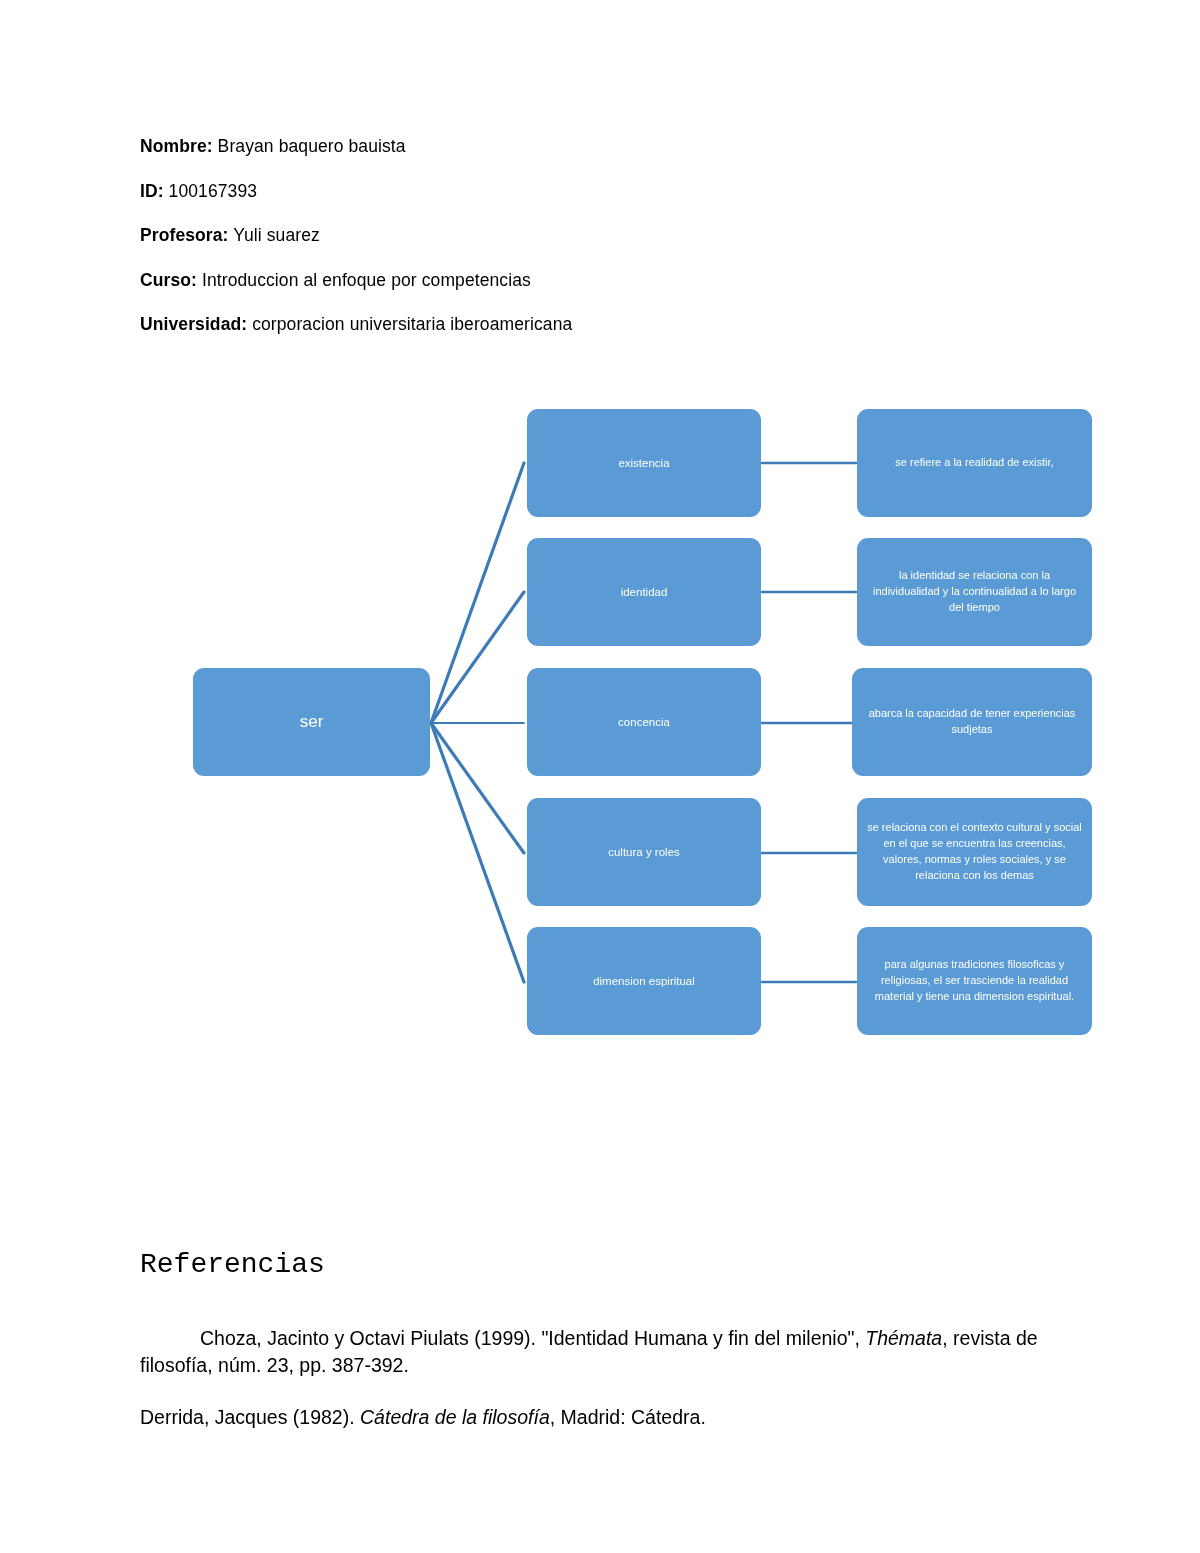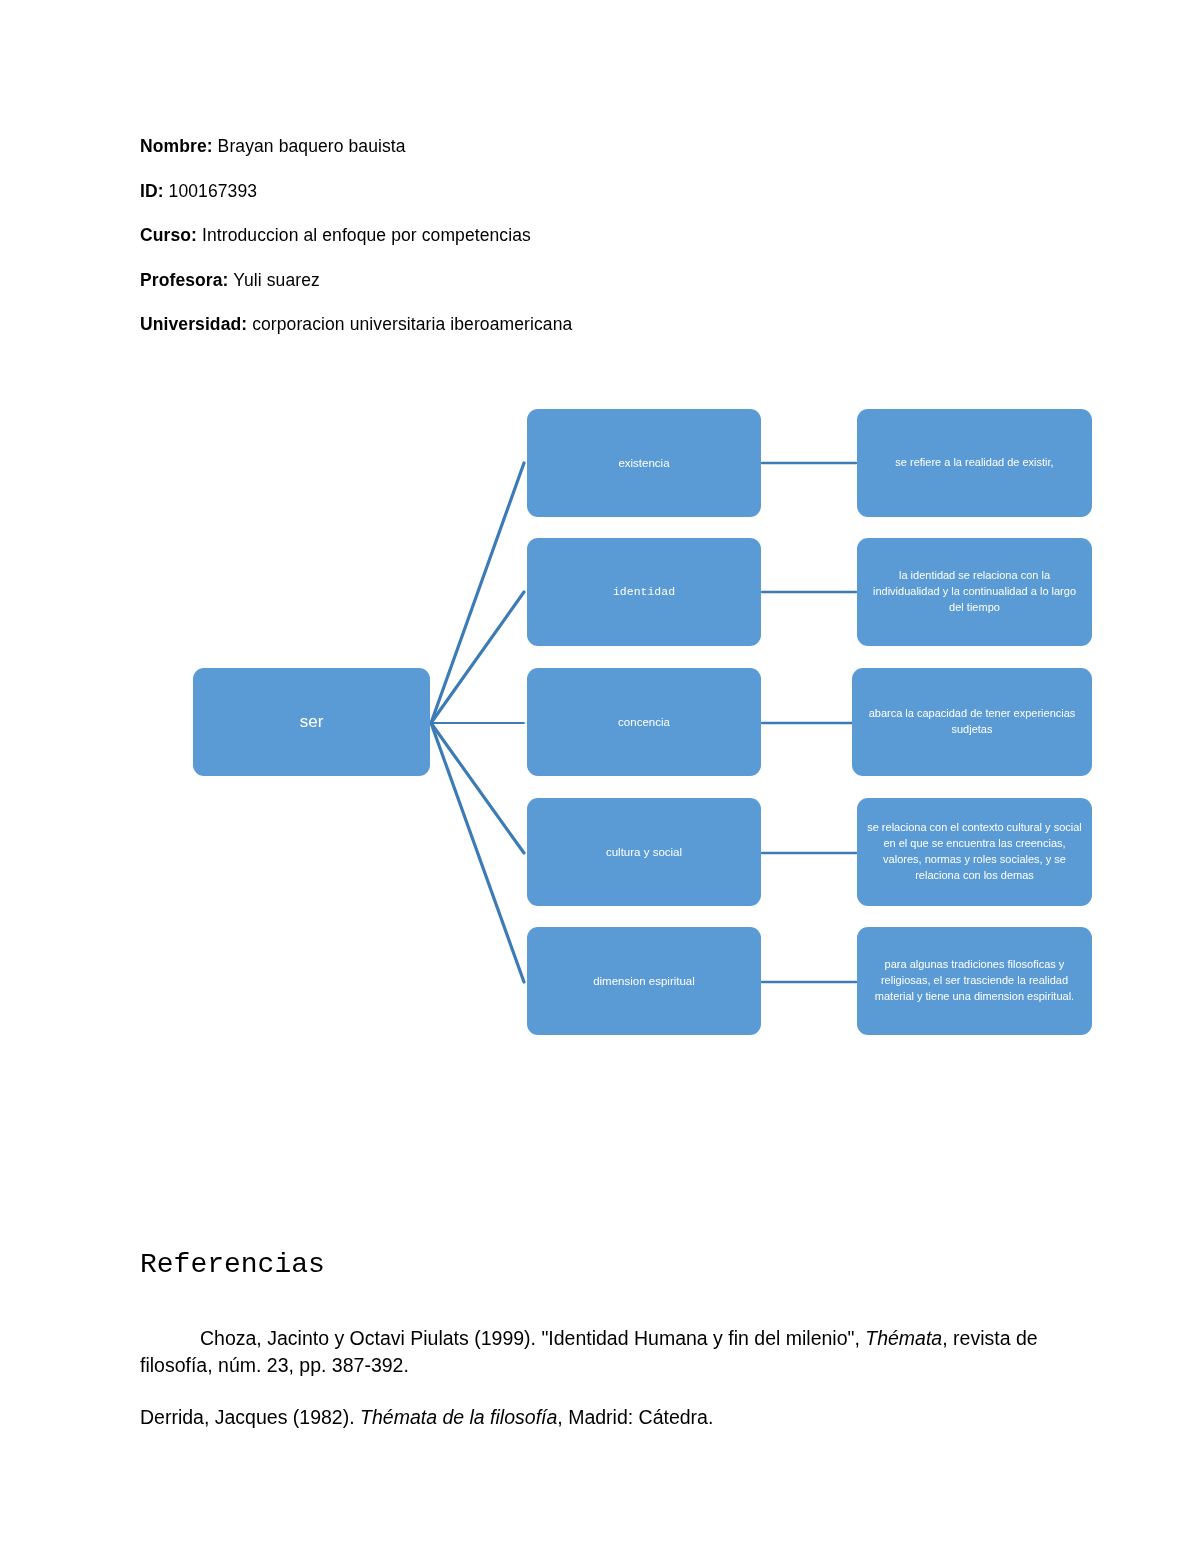--- a/index.html
+++ b/index.html
@@ -94,24 +94,24 @@
 <body>
 
 <div id="header-block">
   <div class="header-line">
     <b>Nombre:</b><span> Brayan baquero bauista</span>
   </div>
   <div class="header-line">
     <b>ID:</b><span> 100167393</span>
   </div>
   <div class="header-line">
-    <b>Curso:</b><span> Introduccion al enfoque por competencias</span>
+    <b>Profesora:</b><span> Yuli suarez</span>
   </div>
   <div class="header-line">
-    <b>Profesora:</b><span> Yuli suarez</span>
+    <b>Curso:</b><span> Introduccion al enfoque por competencias</span>
   </div>
   <div class="header-line">
     <b>Universidad:</b><span> corporacion universitaria iberoamericana</span>
   </div>
 </div>
 
 <div id="diagram">
 
   <svg id="diagram-svg" width="1200" height="1553">
     <g stroke="#3C7BB5" fill="none" stroke-linecap="round">
@@ -130,28 +130,28 @@
     </g>
   </svg>
 
   <div class="node node-root" style="left:193px; top:668px; width:237px; height:108px;">
     <span>ser</span>
   </div>
 
   <div class="node node-mid" style="left:527px; top:409px; width:234px; height:108px;">
     <span>existencia</span>
   </div>
-  <div class="node node-mid" style="left:527px; top:538px; width:234px; height:108px;font-family:Liberation Mono, monospace;">
+  <div class="node node-mid" style="left:527px; top:538px; width:234px; height:108px;">
     <span>identidad</span>
   </div>
   <div class="node node-mid" style="left:527px; top:668px; width:234px; height:108px;">
     <span>concencia</span>
   </div>
   <div class="node node-mid" style="left:527px; top:798px; width:234px; height:108px;">
-    <span>cultura y social</span>
+    <span>cultura y roles</span>
   </div>
   <div class="node node-mid" style="left:527px; top:927px; width:234px; height:108px;">
     <span>dimension espiritual</span>
   </div>
 
   <div class="node node-leaf" style="left:857px; top:409px; width:235px; height:108px;">
     <span>se refiere a la realidad de existir,</span>
   </div>
   <div class="node node-leaf" style="left:857px; top:538px; width:235px; height:108px;">
     <span>la identidad se relaciona con la individualidad y la continualidad a lo largo del tiempo</span>
@@ -165,14 +165,14 @@
   <div class="node node-leaf" style="left:857px; top:927px; width:235px; height:108px;">
     <span>para algunas tradiciones filosoficas y religiosas, el ser trasciende la realidad material y tiene una dimension espiritual.</span>
   </div>
 </div>
 
 <div id="references-block">
   <div id="ref-heading">Referencias</div>
 
   <div class="ref-entry indented"><span>Choza, Jacinto y Octavi Piulats (1999). "Identidad Humana y fin del milenio", </span><i>Thémata</i><span>, revista de filosofía, núm. 23, pp. 387-392.</span></div>
 
-  <div class="ref-entry"><span>Derrida, Jacques (1982). </span><i>Thémata de la filosofía</i><span>, Madrid: Cátedra.</span></div>
+  <div class="ref-entry"><span>Derrida, Jacques (1982). </span><i>Cátedra de la filosofía</i><span>, Madrid: Cátedra.</span></div>
 </div>
 
 </body></html>

